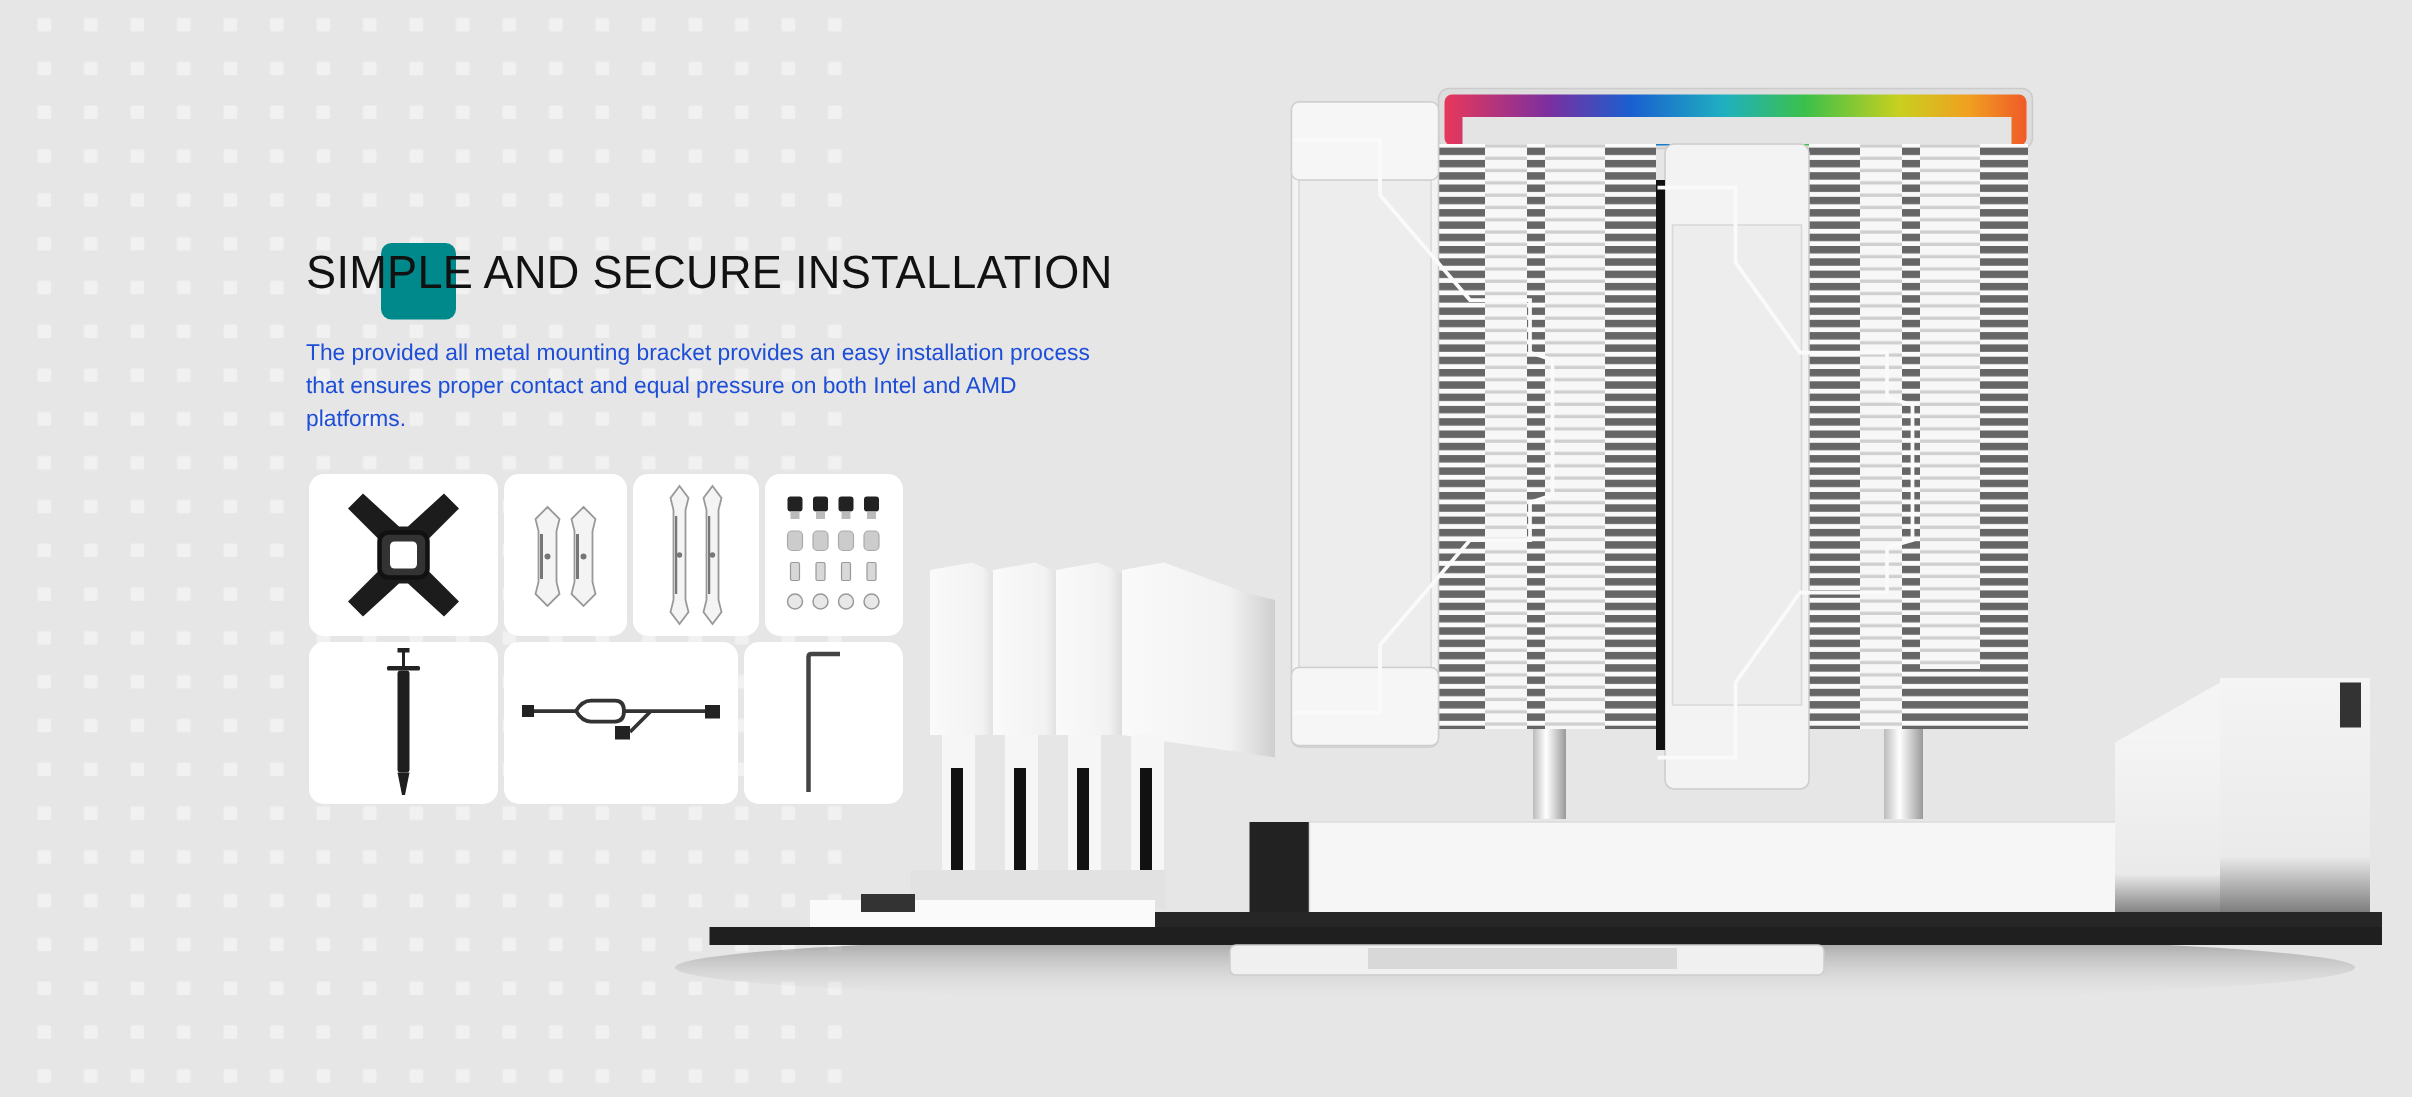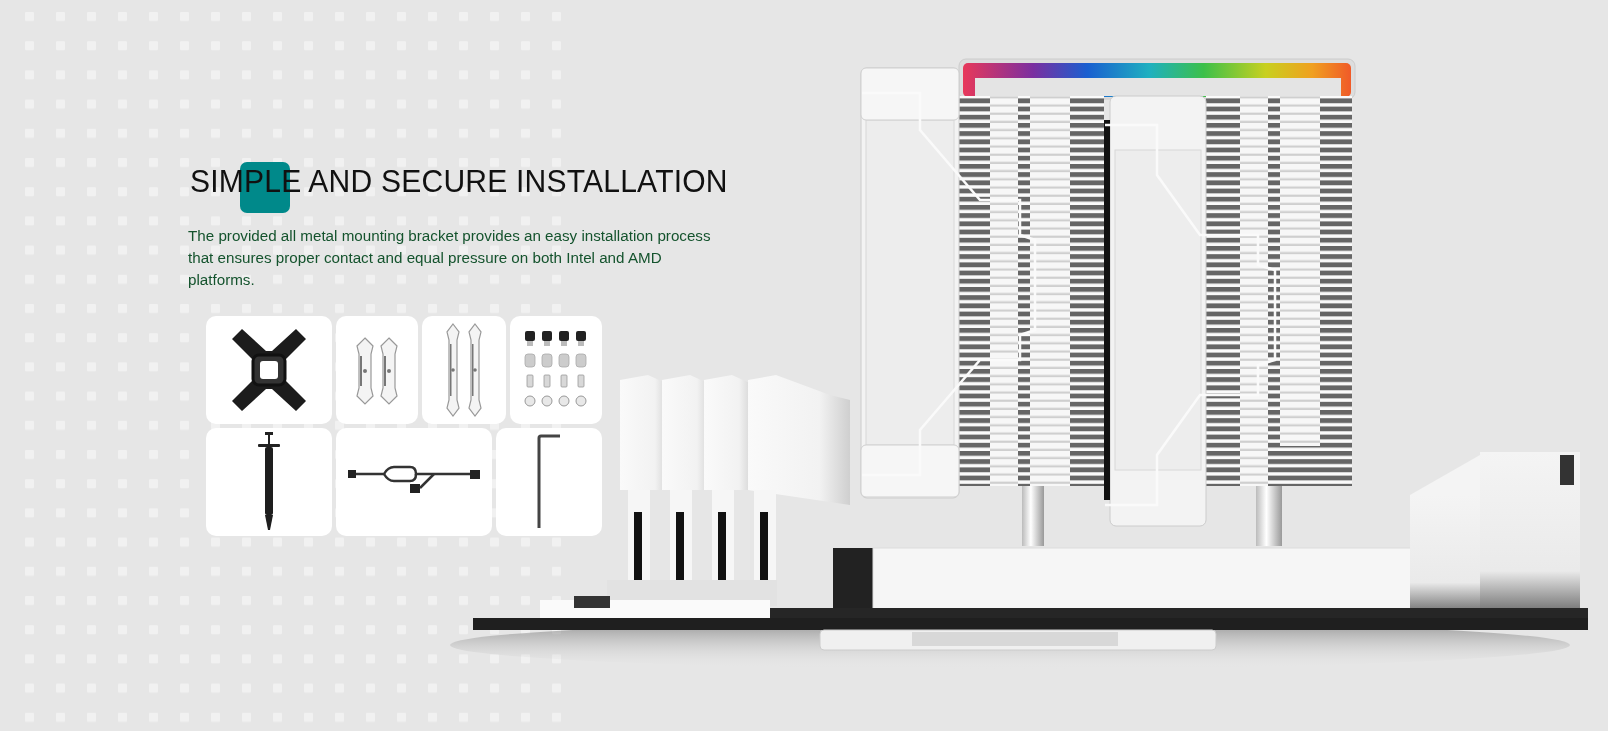--- a/index.html
+++ b/index.html
@@ -8,36 +8,36 @@
     background: #e6e6e6;
     font-family: "Liberation Sans", "DejaVu Sans", sans-serif;
     position: relative;
   }
   .dot-grid {
     position: absolute; left: 24px; top: 11px;
     width: 540px; height: 720px;
     background-image: radial-gradient(circle at center, transparent 0, transparent 0);
   }
   .dot-grid svg { display: block; }
-  .headline-wrap { position: absolute; left: 190px; top: 162px; }
+  .headline-wrap { position: absolute; left: 204px; top: 162px; }
   .accent-square {
     position: absolute; left: 50px; top: 0px;
     width: 50px; height: 51px; border-radius: 7px;
     background: #00898a;
   }
   .headline {
     position: relative;
     font-size: 31px; font-weight: 500; letter-spacing: 0.2px;
     color: #111; white-space: nowrap; line-height: 40px;
     font-family: "Liberation Sans", sans-serif;
     transform: scaleX(0.97); transform-origin: left;
   }
   .body-text {
-    position: absolute; left: 188px; top: 225px; width: 540px;
-    font-size: 15.2px; line-height: 22px; color: #14532d;
+    position: absolute; left: 204px; top: 225px; width: 540px;
+    font-size: 15.2px; line-height: 22px; color: #1d4ed8;
   }
   .acc-grid { position: absolute; left: 206px; top: 316px; }
   .acc-card {
     position: absolute; background: #ffffff; border-radius: 10px;
     display: flex; align-items: center; justify-content: center;
   }
   .product { position: absolute; left: 0; top: 0; width: 1608px; height: 731px; pointer-events: none; }
   .product > * { pointer-events: auto; }
 </style>
 </head>

